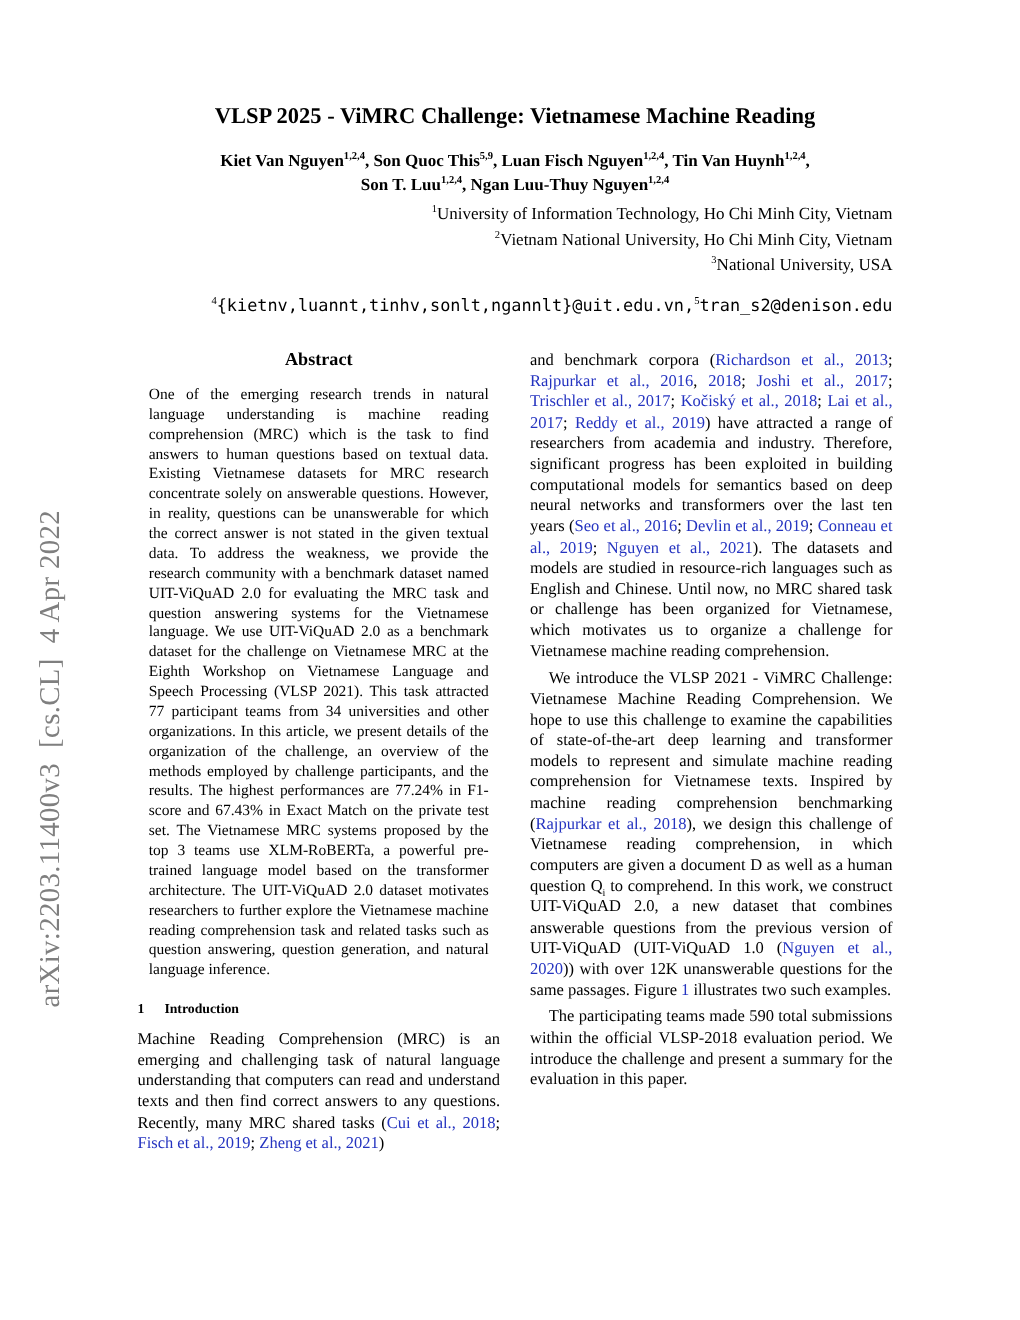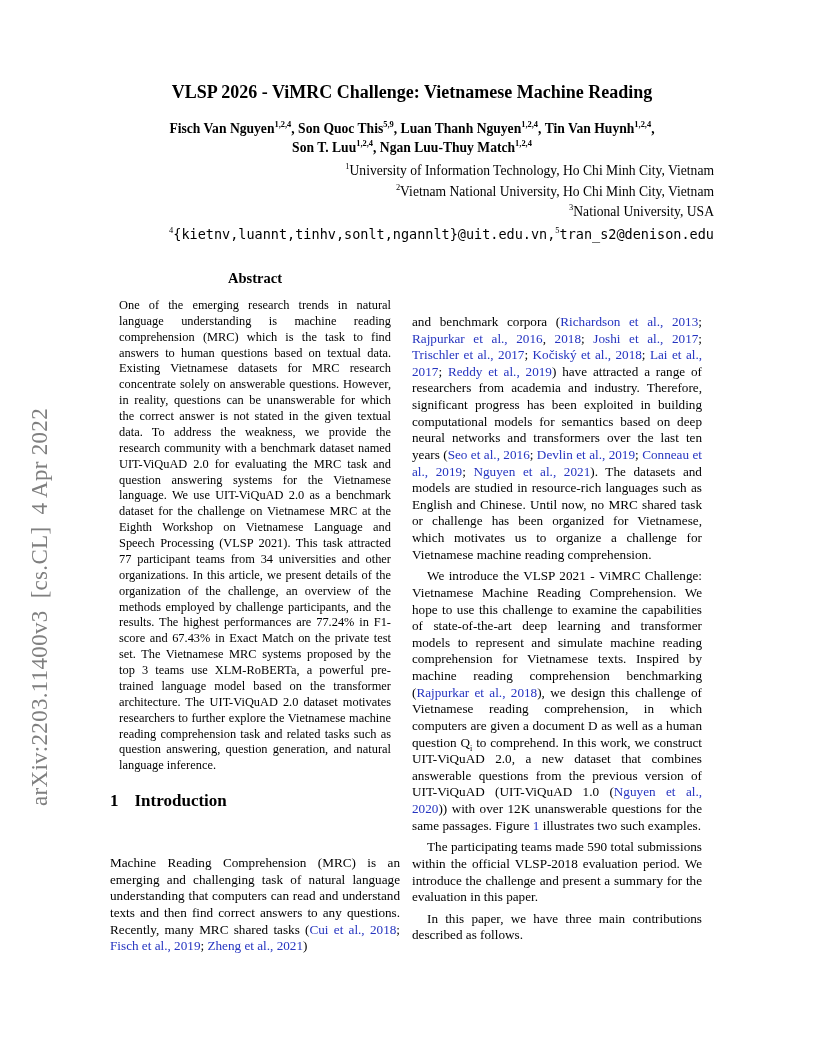--- a/index.html
+++ b/index.html
@@ -13,50 +13,50 @@
     transform-origin: 0 0; transform: rotate(-90deg);
     font-size: 23px; color: var(--banner, #7f7f7f);
     white-space: pre; letter-spacing: 0.3px;
   }
   .content { position: absolute; left: 110px; top: 80px; width: 604px; }
   .title { text-align: center; font-weight: bold; font-size: 18px; line-height: 1.35; }
   .authorblock { margin-top: 15px; }
   .authors { text-align: center; font-weight: bold; font-size: 13.6px; line-height: 1.4; }
   .affils { margin-top: 4px; }
   .affil { text-align: right; font-size: 13.6px; line-height: 1.5; }
-  .emails { margin-top: 1px; }
+  .emails { margin-top: 12px; }
   .mono { font-family: "DejaVu Sans Mono", "Liberation Mono", monospace; font-size: 13.5px; }
   sup { font-size: 62%; line-height: 0; vertical-align: super; }
   sub { font-size: 62%; line-height: 0; vertical-align: sub; }
-  .columns { display: flex; gap: 12px; margin-top: 25px; align-items: flex-start; }
+  .columns { display: flex; gap: 24px; margin-top: 25px; align-items: flex-start; }
   .col { width: 290px; }
   .abs-heading { text-align: center; font-weight: bold; font-size: 14.5px; margin-bottom: 11px; }
   .abstract { font-size: 12.4px; line-height: 1.28; text-align: justify; padding: 0 9px; }
-  .sec { font-size: 17px; font-weight: bold; margin-top: 17px; margin-bottom: 10px; }
+  .sec { font-size: 11px; font-weight: bold; margin-top: 17px; margin-bottom: 10px; }
   .secnum { display: inline-block; margin-right: 16px; }
-  .para { font-size: 13.2px; line-height: 1.26; text-align: justify; margin-top: 44px; }
+  .para { font-size: 13.2px; line-height: 1.26; text-align: justify; }
   .para.indent { text-indent: 15px; }
   .para.vspace { margin-top: 5px; }
   .cite { color: var(--link, #2433c0); }
 </style>
 </head>
 <body>
 
 <div class="arxiv-banner">arXiv:2203.11400v3  [cs.CL]  4 Apr 2022</div>
 
 <div class="content">
 
   <header>
     <div class="title">
-      <div>VLSP 2026 - ViMRC Challenge: Vietnamese Machine Reading</div>
+      <div>VLSP 2025 - ViMRC Challenge: Vietnamese Machine Reading</div>
     </div>
 
     <div class="authorblock">
-      <div class="authors"><span>Fisch Van Nguyen</span><sup>1,2,4</sup><span>, </span><span>Son Quoc This</span><sup>5,9</sup><span>, </span><span>Luan Thanh Nguyen</span><sup>1,2,4</sup><span>, </span><span>Tin Van Huynh</span><sup>1,2,4</sup><span>,</span></div>
-      <div class="authors"><span>Son T. Luu</span><sup>1,2,4</sup><span>, </span><span>Ngan Luu-Thuy Match</span><sup>1,2,4</sup></div>
+      <div class="authors"><span>Kiet Van Nguyen</span><sup>1,2,4</sup><span>, </span><span>Son Quoc This</span><sup>5,9</sup><span>, </span><span>Luan Fisch Nguyen</span><sup>1,2,4</sup><span>, </span><span>Tin Van Huynh</span><sup>1,2,4</sup><span>,</span></div>
+      <div class="authors"><span>Son T. Luu</span><sup>1,2,4</sup><span>, </span><span>Ngan Luu-Thuy Nguyen</span><sup>1,2,4</sup></div>
     </div>
 
     <div class="affils">
       <div class="affil"><sup>1</sup><span>University of Information Technology, Ho Chi Minh City, Vietnam</span></div>
       <div class="affil"><sup>2</sup><span>Vietnam National University, Ho Chi Minh City, Vietnam</span></div>
       <div class="affil"><sup>3</sup><span>National University, USA</span></div>
       <div class="affil emails"><sup>4</sup><span class="mono">{kietnv,luannt,tinhv,sonlt,ngannlt}@uit.edu.vn,</span><sup>5</sup><span class="mono">tran_s2@denison.edu</span></div>
     </div>
   </header>
 
@@ -70,17 +70,16 @@
         <span class="secnum">1</span><span>Introduction</span>
       </h2>
 
       <p class="para"><span>Machine Reading Comprehension (MRC) is an emerging and challenging task of natural language understanding that computers can read and understand texts and then find correct answers to any questions. Recently, many MRC shared tasks (</span><span class="cite">Cui et al., 2018</span><span>; </span><span class="cite">Fisch et al., 2019</span><span>; </span><span class="cite">Zheng et al., 2021</span><span>)</span></p>
     </div>
 
     <div class="col">
       <p class="para"><span>and benchmark corpora (</span><span class="cite">Richardson et al., 2013</span><span>; </span><span class="cite">Rajpurkar et al., 2016</span><span>, </span><span class="cite">2018</span><span>; </span><span class="cite">Joshi et al., 2017</span><span>; </span><span class="cite">Trischler et al., 2017</span><span>; </span><span class="cite">Kočiský et al., 2018</span><span>; </span><span class="cite">Lai et al., 2017</span><span>; </span><span class="cite">Reddy et al., 2019</span><span>) have attracted a range of researchers from academia and industry. Therefore, significant progress has been exploited in building computational models for semantics based on deep neural networks and transformers over the last ten years (</span><span class="cite">Seo et al., 2016</span><span>; </span><span class="cite">Devlin et al., 2019</span><span>; </span><span class="cite">Conneau et al., 2019</span><span>; </span><span class="cite">Nguyen et al., 2021</span><span>). The datasets and models are studied in resource-rich languages such as English and Chinese. Until now, no MRC shared task or challenge has been organized for Vietnamese, which motivates us to organize a challenge for Vietnamese machine reading comprehension.</span></p>
       <p class="para indent vspace"><span>We introduce the VLSP 2021 - ViMRC Challenge: Vietnamese Machine Reading Comprehension. We hope to use this challenge to examine the capabilities of state-of-the-art deep learning and transformer models to represent and simulate machine reading comprehension for Vietnamese texts. Inspired by machine reading comprehension benchmarking (</span><span class="cite">Rajpurkar et al., 2018</span><span>), we design this challenge of Vietnamese reading comprehension, in which computers are given a document D as well as a human question Q</span><sub>i</sub><span> to comprehend. In this work, we construct UIT-ViQuAD 2.0, a new dataset that combines answerable questions from the previous version of UIT-ViQuAD (UIT-ViQuAD 1.0 (</span><span class="cite">Nguyen et al., 2020</span><span>)) with over 12K unanswerable questions for the same passages. Figure </span><span class="cite">1</span><span> illustrates two such examples.</span></p>
       <p class="para indent vspace"><span>The participating teams made 590 total submissions within the official VLSP-2018 evaluation period. We introduce the challenge and present a summary for the evaluation in this paper.</span></p>
-      <p class="para indent vspace"><span>In this paper, we have three main contributions described as follows.</span></p>
     </div>
 
   </div>
 </div>
 
 </body></html>

